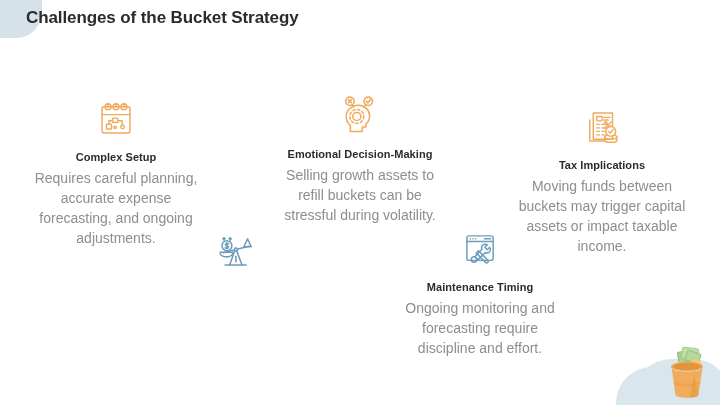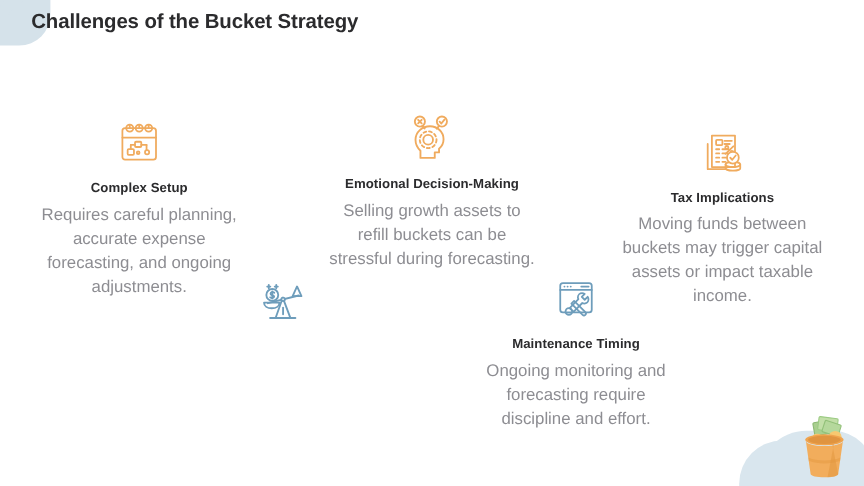--- a/index.html
+++ b/index.html
@@ -166,21 +166,21 @@
         <line x1="14.6" y1="6.4" x2="11.4" y2="9.6"></line>
 
         <circle cx="33" cy="8" r="4.6"></circle>
         <polyline points="30.9,8.1 32.5,9.7 35.3,6.2"></polyline>
 
         <line x1="15.3" y1="11.8" x2="17.3" y2="14.2"></line>
         <line x1="30.6" y1="11.8" x2="28.2" y2="14.4"></line>
       </svg>
     </div>
     <div class="card-title">Emotional Decision-Making</div>
-    <div class="card-desc">Selling growth assets to refill buckets can be stressful during forecasting.</div>
+    <div class="card-desc">Selling growth assets to refill buckets can be stressful during volatility.</div>
   </div>
 
   <div class="card" id="card-2">
     <div class="icon-wrap">
       <svg width="42" height="42" viewBox="0 0 48 48" fill="none" stroke="#f0ab5e" stroke-width="1.7" stroke-linecap="round" stroke-linejoin="round">
 
         <path d="M10 16 L10 40 L28 40"></path>
 
         <path d="M14 8 L36 8 L36 38 L14 38 Z"></path>
         <rect x="18" y="12" width="6" height="5" rx="0.8"></rect>

